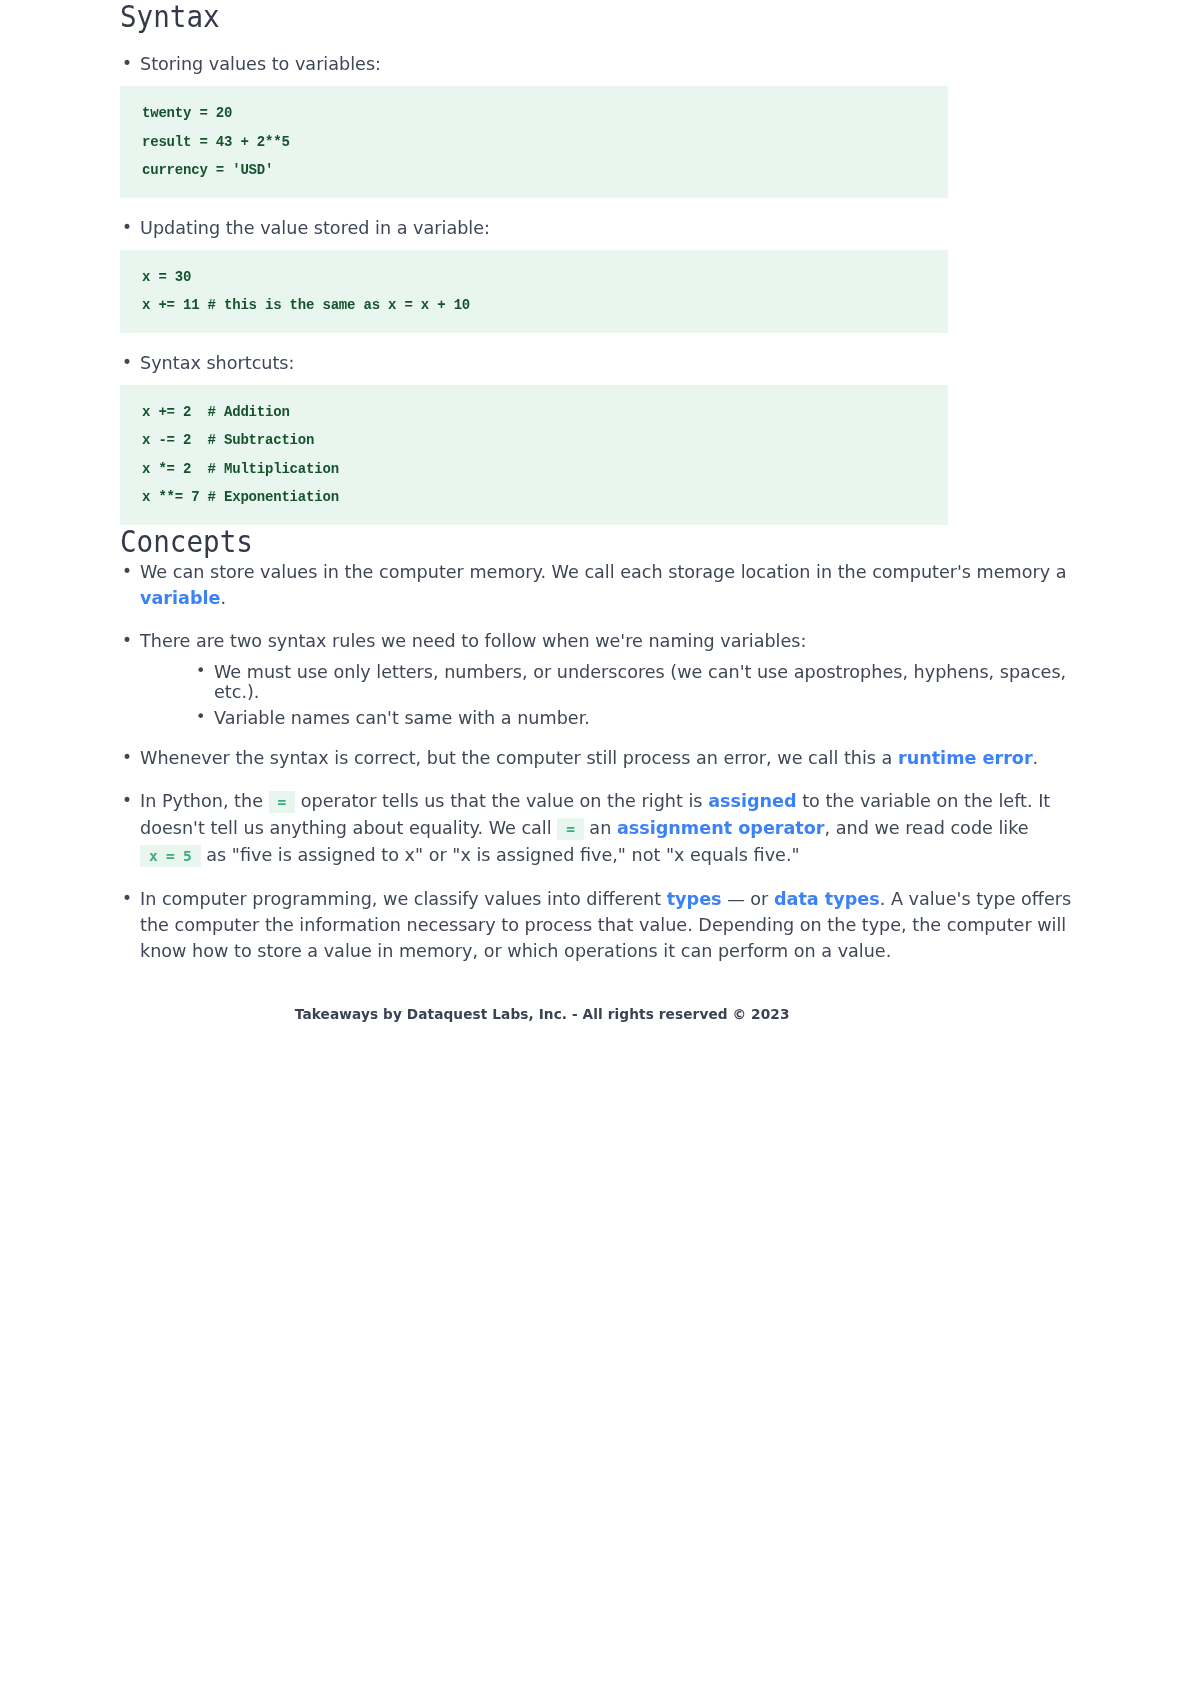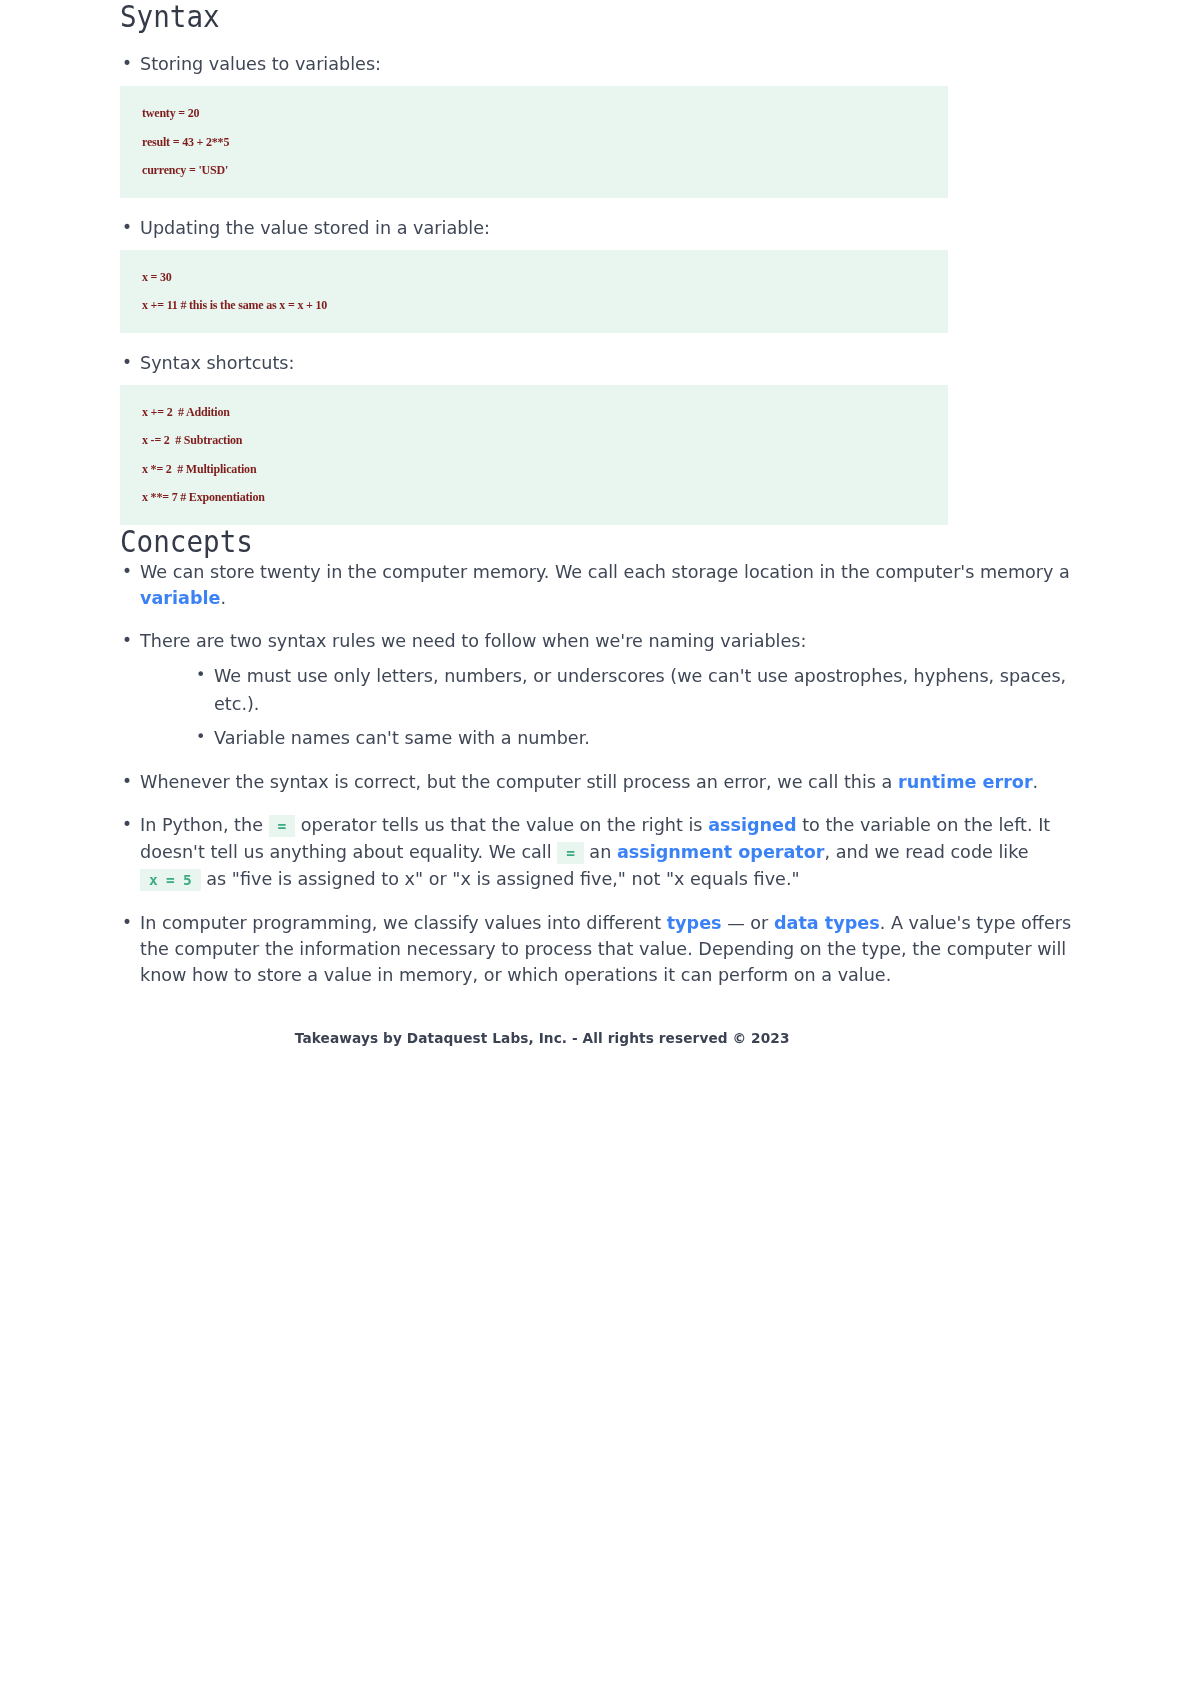--- a/index.html
+++ b/index.html
@@ -106,21 +106,21 @@
   }
   ul.sub-bullets {
     list-style: none;
     margin: 8px 0 0 0;
     padding: 0 0 0 56px;
   }
   ul.sub-bullets > li {
     position: relative;
     padding-left: 18px;
     font-size: 17.6px;
-    line-height: 28px;
+    line-height: 20px;
     color: #3f4756;
     margin-top: 6px;
   }
   ul.sub-bullets > li::before {
     content: "\2022";
     position: absolute;
     left: 0px;
     top: -1px;
     font-size: 16px;
     color: #3f4756;
@@ -133,24 +133,24 @@
 
   
   .codeblock {
     background: #e9f5ef;
     margin: 9px 0 0 -20px;
     padding: 13px 0 13px 22px;
     width: 828px;
     box-sizing: border-box;
   }
   .codeblock .codeline {
-    font-family: Liberation Serif, serif;
-    font-size: 12px;
+    font-family: Liberation Mono, monospace;
+    font-size: 14px;
     line-height: 28.5px;
-    color: #7f1d1d;
+    color: #14532d;
     font-weight: bold;
     white-space: pre;
     letter-spacing: -0.2px;
   }
 
   code.inline {
     background: #e9f5ef;
     color: #3cab7f;
     font-family: "DejaVu Sans Mono", monospace;
     font-size: 14.5px;
@@ -211,21 +211,21 @@
           <div class="codeline">x *= 2  # Multiplication</div>
           <div class="codeline">x **= 7 # Exponentiation</div>
         </div>
       </li>
 
     </ul>
 
     <h2 class="section-heading sec-concepts-heading">Concepts</h2>
 
     <ul class="bullets concepts-list">
-      <li><span>We can store twenty in the computer memory. We call each storage location in the computer's memory a </span><strong>variable</strong><span>.</span></li>
+      <li><span>We can store values in the computer memory. We call each storage location in the computer's memory a </span><strong>variable</strong><span>.</span></li>
 
       <li>
         <span><span>There are two syntax rules we need to follow when we're naming variables:</span></span>
         <ul class="sub-bullets">
           <li>We must use only letters, numbers, or underscores (we can't use apostrophes, hyphens, spaces, etc.).</li>
           <li>Variable names can't same with a number.</li>
         </ul>
       </li>
 
       <li><span>Whenever the syntax is correct, but the computer still process an error, we call this a </span><strong>runtime error</strong><span>.</span></li>

